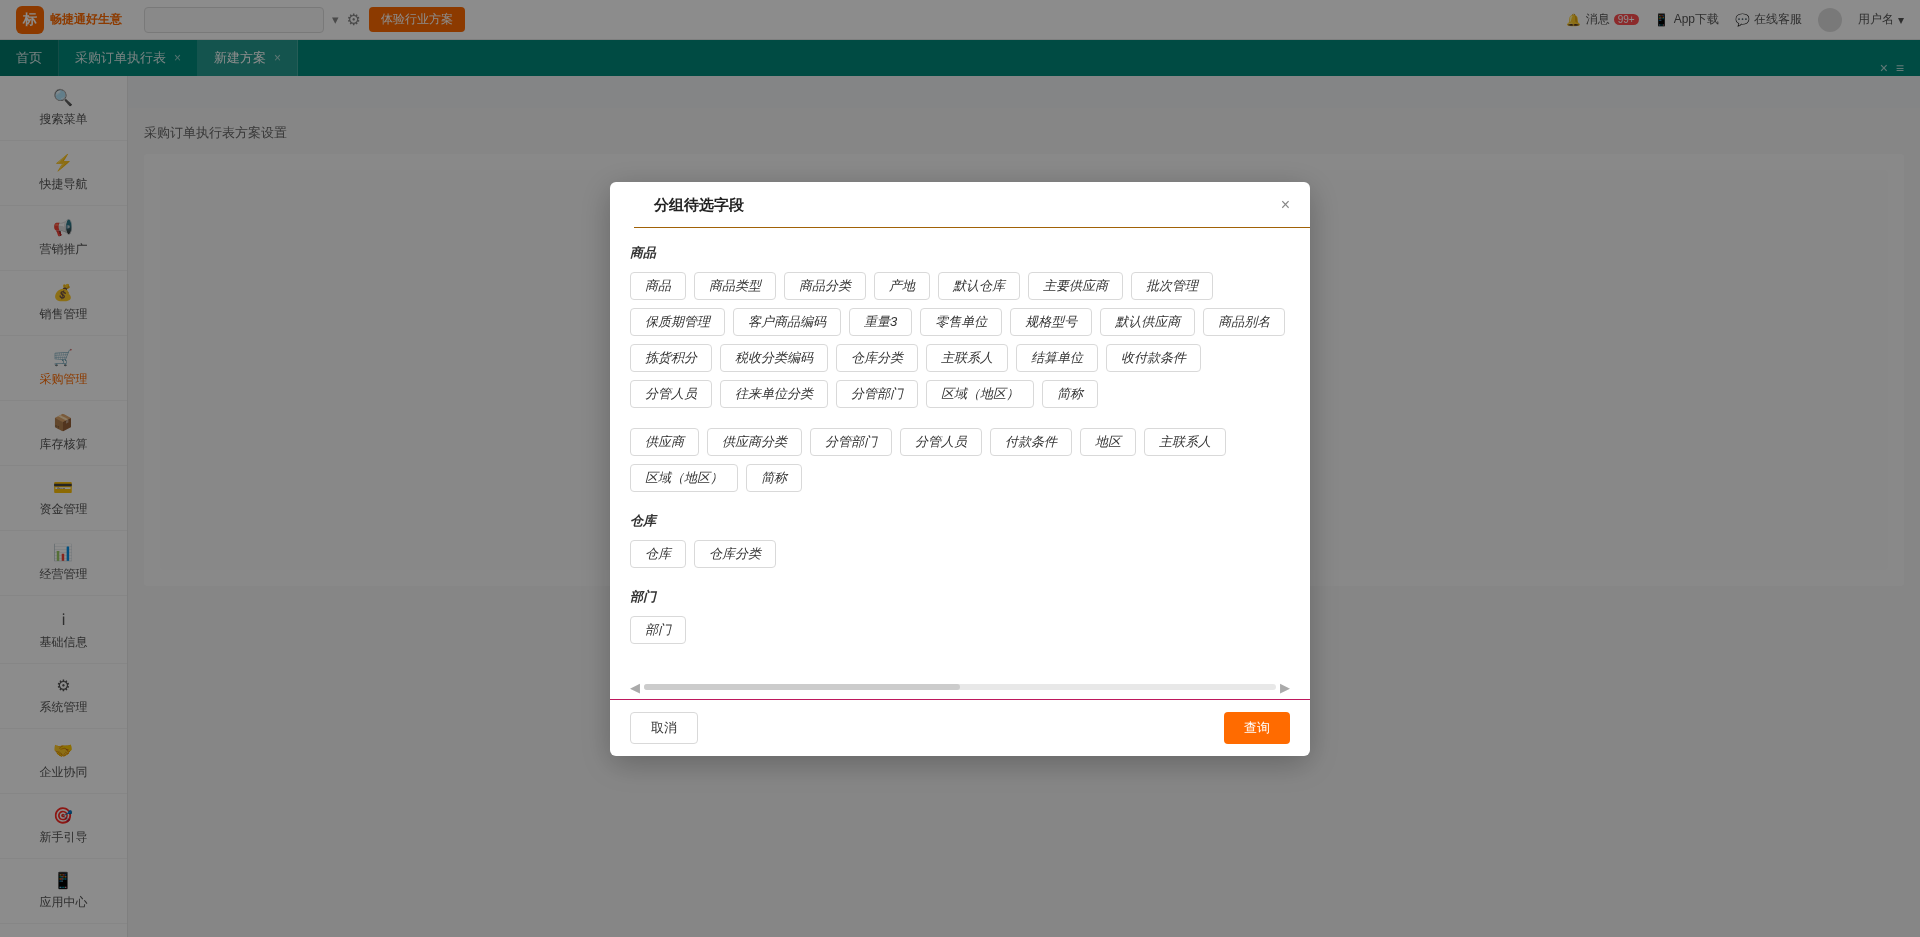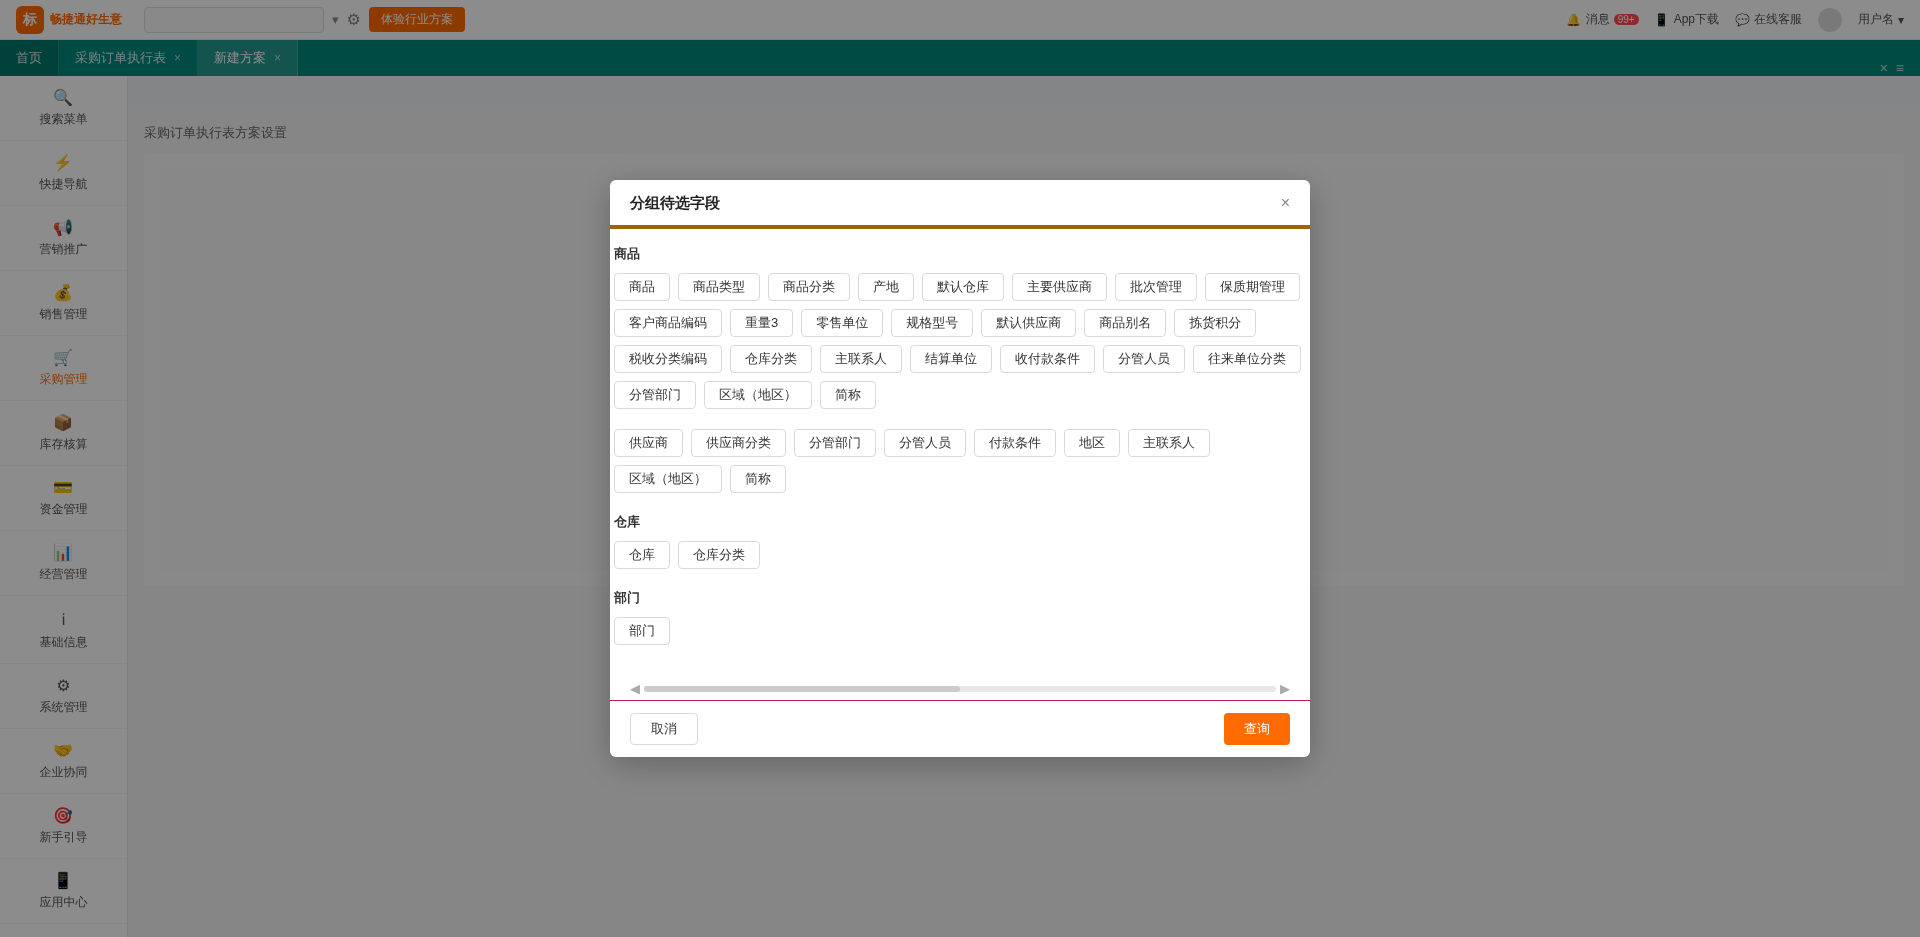--- a/index.html
+++ b/index.html
@@ -123,29 +123,31 @@
       background: white;
       border-radius: 6px;
       width: 700px;
       max-height: 600px;
       display: flex; flex-direction: column;
       box-shadow: 0 8px 32px rgba(0,0,0,0.25);
     }
     .modal-header {
       display: flex; align-items: flex-start; justify-content: space-between;
       padding: 14px 20px 12px;
-      border-bottom: 4px solid #a16207;
+      border-bottom: 1px solid #a16207;
       flex-shrink: 0;
+      margin-left: 24px;
     }
     .modal-title { font-size: 15px; font-weight: 600; color: #222; }
     .modal-close { cursor: pointer; font-size: 16px; color: #888; background: none; border: none; }
     .modal-body {
       overflow-y: auto; overflow-x: auto;
       flex: 1;
-      padding: 16px 4px;
+      padding: 16px 20px;
+      font-style: italic;
     }
 
     
     .modal-body::-webkit-scrollbar { width: 6px; height: 6px; }
     .modal-body::-webkit-scrollbar-track { background: #f1f1f1; }
     .modal-body::-webkit-scrollbar-thumb { background: #ccc; border-radius: 3px; }
 
     
     .field-section { margin-bottom: 20px; }
     .section-title {

